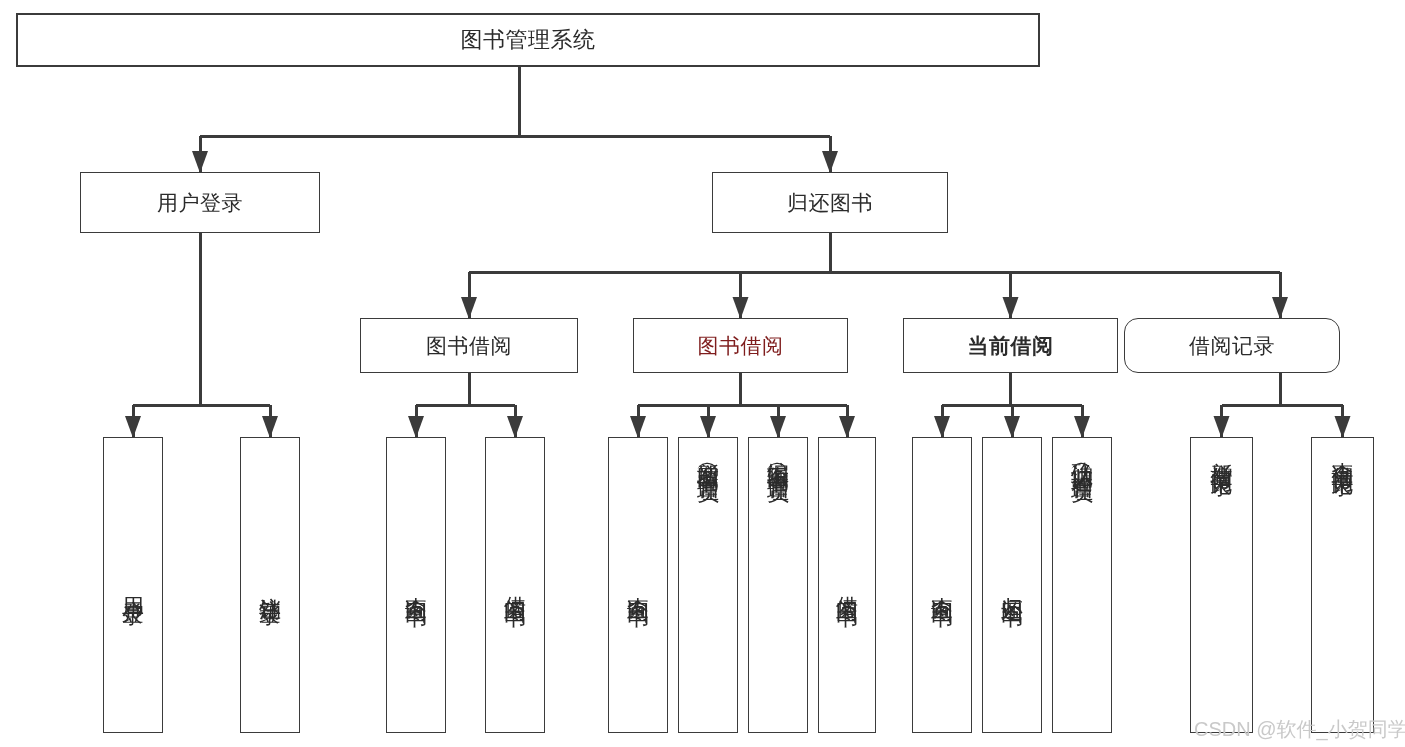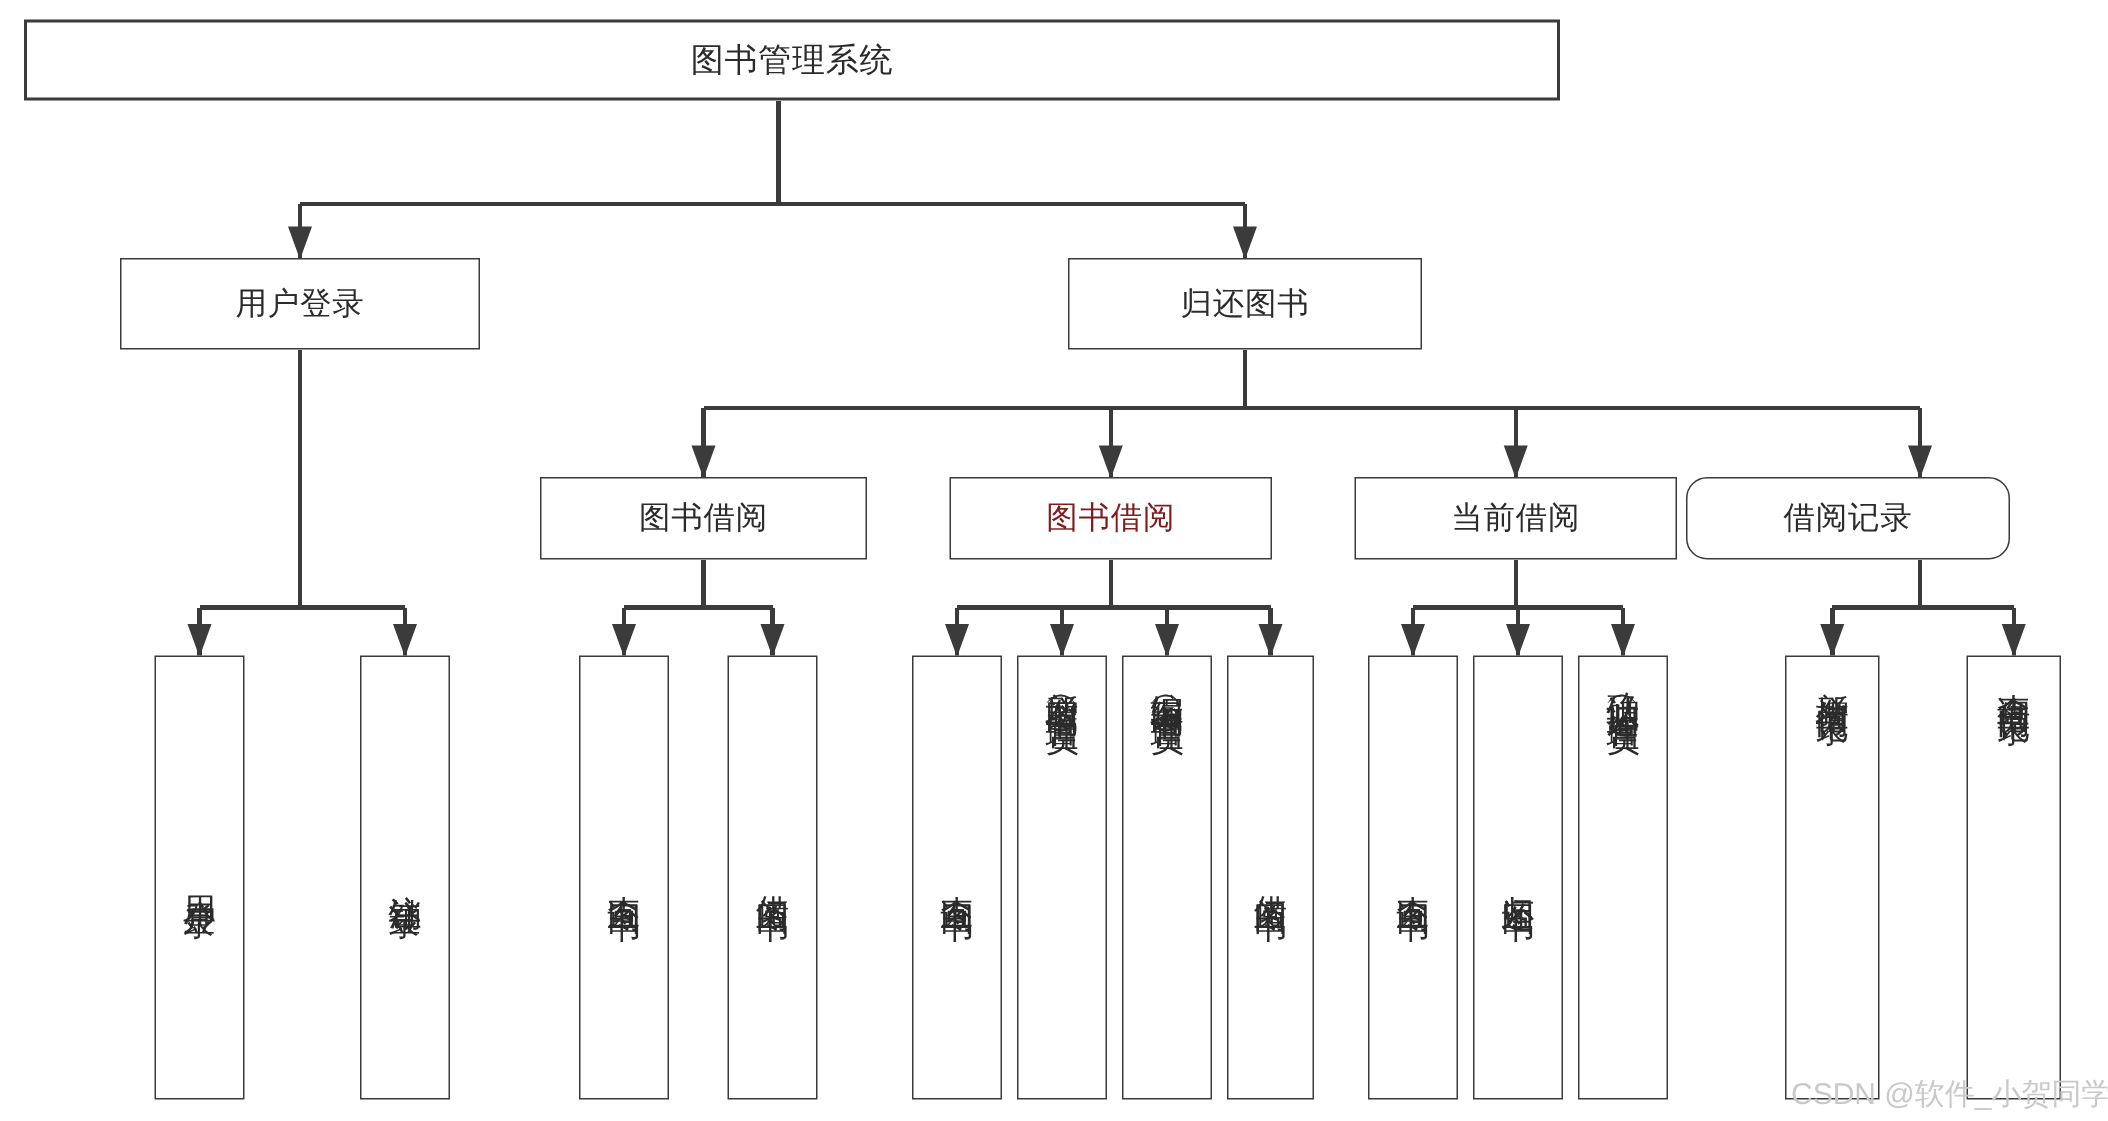--- a/index.html
+++ b/index.html
@@ -145,21 +145,21 @@
       </div>
       <div class="node-box horizontal" style="left: 712px; top: 172px; width: 236px; height: 61px; border-color: rgb(59, 59, 59);">
         <span class="node-label" style="color: rgb(43, 43, 43);">归还图书</span>
       </div>
       <div class="node-box horizontal" style="left: 360px; top: 318px; width: 218px; height: 55px; border-color: rgb(59, 59, 59);">
         <span class="node-label" style="color: rgb(43, 43, 43);">图书借阅</span>
       </div>
       <div class="node-box horizontal" style="left: 633px; top: 318px; width: 215px; height: 55px; border-color: rgb(59, 59, 59);">
         <span class="node-label" style="color: #7f1d1d;">图书借阅</span>
       </div>
-      <div class="node-box horizontal" style="left: 903px; top: 318px; width: 215px; height: 55px; border-color: rgb(59, 59, 59);">
+      <div class="node-box horizontal" style="left: 903px; top: 318px; width: 215px; height: 55px; border-color: rgb(59, 59, 59); font-weight: bold;">
         <span class="node-label" style="color: rgb(43, 43, 43);">当前借阅</span>
       </div>
       <div class="node-box horizontal" style="left: 1124px; top: 318px; width: 216px; height: 55px; border-color: rgb(59, 59, 59); border-radius: 14px;">
         <span class="node-label" style="color: rgb(43, 43, 43);">借阅记录</span>
       </div>
       <div class="node-box vertical centered" style="left: 103px; top: 437px; width: 60px; height: 296px; border-color: rgb(59, 59, 59);">
         <span class="node-label" style="color: rgb(43, 43, 43);">用户登录</span>
       </div>
       <div class="node-box vertical centered" style="left: 240px; top: 437px; width: 60px; height: 296px; border-color: rgb(59, 59, 59);">
         <span class="node-label" style="color: rgb(43, 43, 43);">注销登录</span>

